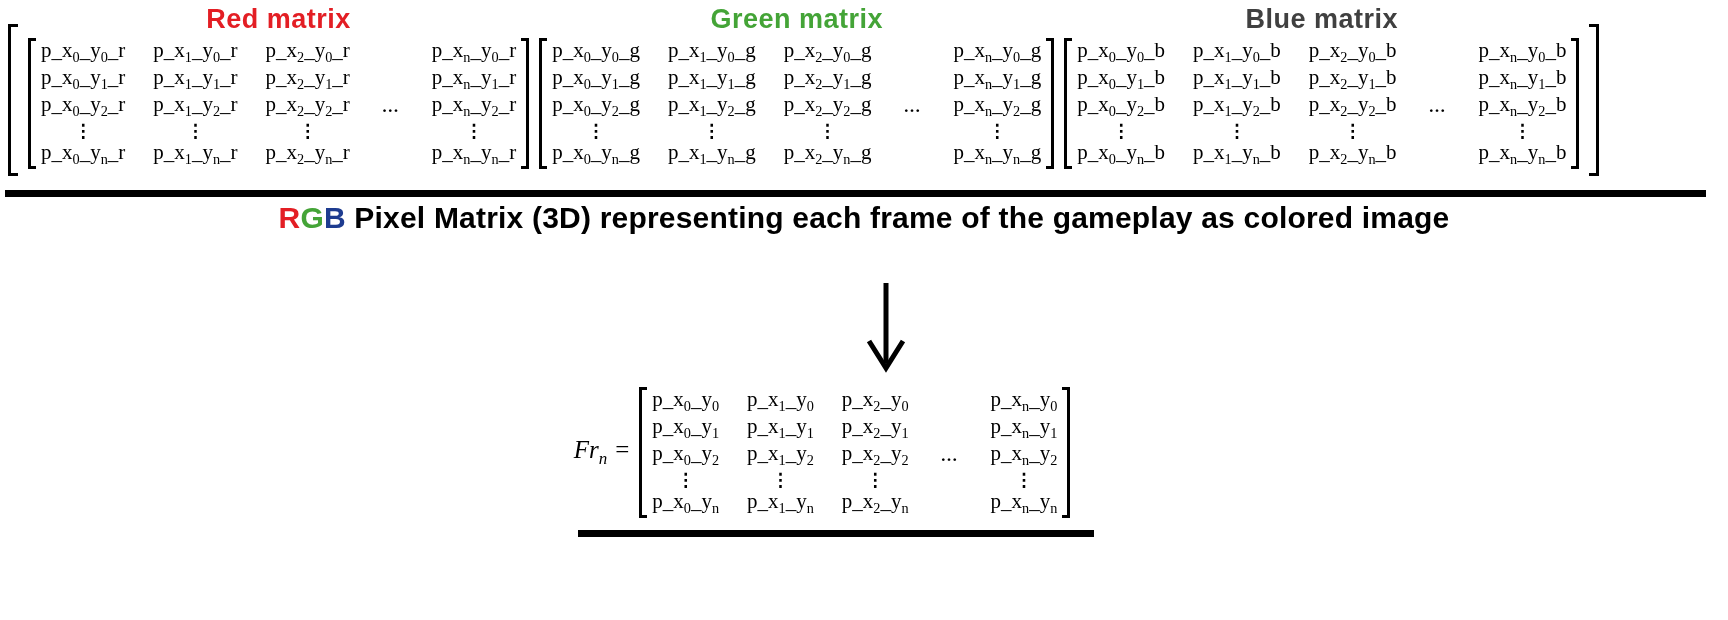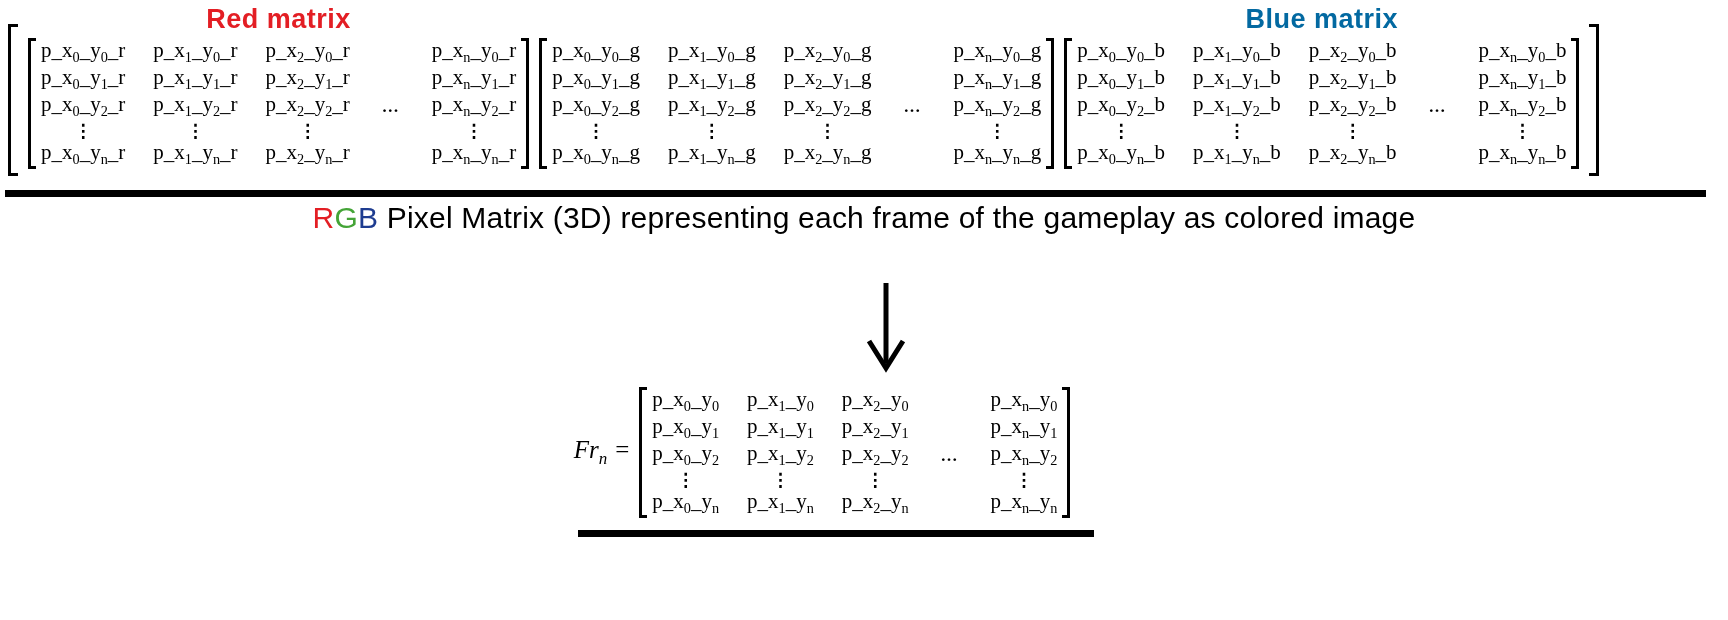--- a/index.html
+++ b/index.html
@@ -20,21 +20,21 @@
   .mgrid{display:grid;grid-template-columns:auto auto auto 26px auto;
     grid-template-rows:27px 27px 27px 21px 27px;
     column-gap:28px;align-items:center;justify-items:center;
     padding:1px 5px;font-family:"Liberation Serif","DejaVu Serif",serif;font-size:21px;white-space:nowrap;}
   .mcell sub{font-size:0.68em;}
   .mcell.vdots{font-size:18px;font-weight:bold;}
   .mcell.hdots{font-weight:bold;font-size:17px;letter-spacing:1px;}
 
   
   .divider{height:7px;background:#000;margin:21px 22px 0 5px;}
-  .caption{font-weight:normal;font-size:30px;text-align:center;margin:4px 0 0 0;
+  .caption{font-weight:bold;font-size:30px;text-align:center;margin:4px 0 0 0;
     letter-spacing:0.2px;}
   .short-divider{width:516px;height:7px;background:#000;margin:12px auto 2px auto;
     transform:translateX(-28px);}
 
   
   .arrow-wrap{text-align:center;margin-top:46px;height:92px;transform:translateX(22px);}
 
   
   .equation{display:flex;align-items:center;justify-content:center;margin-top:14px;
     transform:translateX(-42px);gap:10px;}
@@ -81,20 +81,21 @@
             <div class="mcell">p_x<sub>1</sub>_y<sub>n</sub>_r</div>
             <div class="mcell">p_x<sub>2</sub>_y<sub>n</sub>_r</div>
             <div class="mcell"></div>
             <div class="mcell">p_x<sub>n</sub>_y<sub>n</sub>_r</div>
           </div>
         <div class="bracket right"></div>
       </div>
     </div>
 
     <div class="matrix-group">
+      <div class="matrix-title" style="color: rgb(68, 164, 55);">Green matrix</div>
       <div class="matrix">
         <div class="bracket left"></div>
         <div class="mgrid">
             <div class="mcell">p_x<sub>0</sub>_y<sub>0</sub>_g</div>
             <div class="mcell">p_x<sub>1</sub>_y<sub>0</sub>_g</div>
             <div class="mcell">p_x<sub>2</sub>_y<sub>0</sub>_g</div>
             <div class="mcell"></div>
             <div class="mcell">p_x<sub>n</sub>_y<sub>0</sub>_g</div>
             <div class="mcell">p_x<sub>0</sub>_y<sub>1</sub>_g</div>
             <div class="mcell">p_x<sub>1</sub>_y<sub>1</sub>_g</div>
@@ -115,21 +116,21 @@
             <div class="mcell">p_x<sub>1</sub>_y<sub>n</sub>_g</div>
             <div class="mcell">p_x<sub>2</sub>_y<sub>n</sub>_g</div>
             <div class="mcell"></div>
             <div class="mcell">p_x<sub>n</sub>_y<sub>n</sub>_g</div>
           </div>
         <div class="bracket right"></div>
       </div>
     </div>
 
     <div class="matrix-group">
-      <div class="matrix-title" style="color: #0369a1;">Blue matrix</div>
+      <div class="matrix-title" style="color: #404040;">Blue matrix</div>
       <div class="matrix">
         <div class="bracket left"></div>
         <div class="mgrid">
             <div class="mcell">p_x<sub>0</sub>_y<sub>0</sub>_b</div>
             <div class="mcell">p_x<sub>1</sub>_y<sub>0</sub>_b</div>
             <div class="mcell">p_x<sub>2</sub>_y<sub>0</sub>_b</div>
             <div class="mcell"></div>
             <div class="mcell">p_x<sub>n</sub>_y<sub>0</sub>_b</div>
             <div class="mcell">p_x<sub>0</sub>_y<sub>1</sub>_b</div>
             <div class="mcell">p_x<sub>1</sub>_y<sub>1</sub>_b</div>

